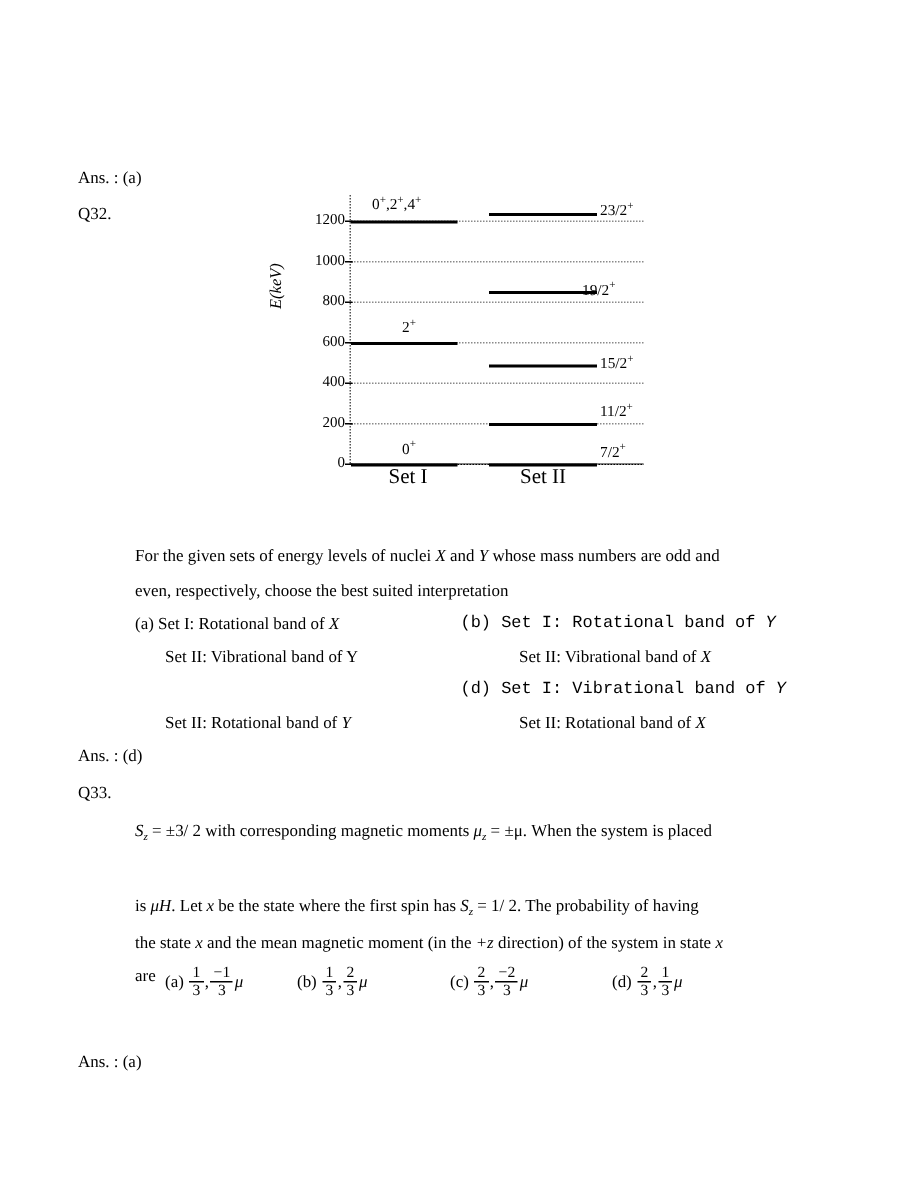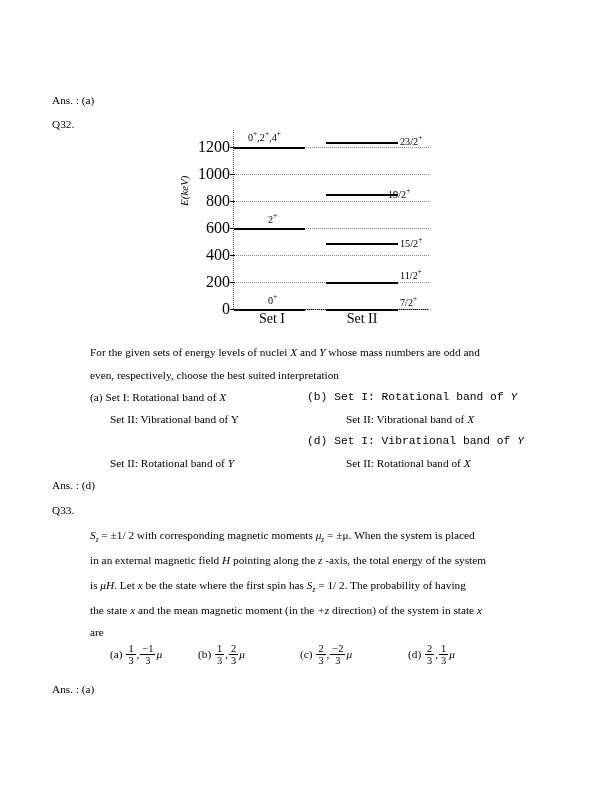--- a/index.html
+++ b/index.html
@@ -21,20 +21,21 @@
     width: 612px;
     height: 792px;
   }
 
   
   .line {
     position: absolute;
     font-size: 11.3px;
     line-height: 14px;
     white-space: nowrap;
+    margin-top: 19px;
   }
   .it { font-style: italic; }
   .sup {
     font-size: 7.4px;
     vertical-align: super;
     line-height: 0;
   }
   .sub {
     font-size: 7.4px;
     vertical-align: sub;
@@ -81,21 +82,21 @@
     position: absolute;
     left: 47px;
     top: 181px;
     width: 196px;
     height: 0;
     border-top: 1.3px solid #000;
   }
   .tick-label {
     position: absolute;
     right: 206px;
-    font-size: 16px;
+    font-size: 10px;
     text-align: right;
     white-space: nowrap;
     transform: translateY(-50%);
   }
   .gridline {
     position: absolute;
     left: 47px;
     width: 196px;
     height: 0;
     border-top: 1px dotted #8a8a8a;
@@ -237,23 +238,22 @@
   <div class="line opt-col-b" style="top:434px"><span>(d)</span> <span>Set I: Vibrational band of </span><span class="it">Y</span></div>
 
   <div class="line opt-second-a" style="top:456px"><span>Set II: Rotational band of </span><span class="it">Y</span></div>
   <div class="line opt-second-b" style="top:456px"><span>Set II: Rotational band of </span><span class="it">X</span></div>
 
   <div class="line ans" style="top:478px">Ans. : (d)</div>
 
   <div class="line qlabel" style="top:503px">Q33.</div>
 
 
-  <div class="line qbody" style="top:528px"><span class="it">S</span><span class="sub it">z</span><span> = ±1/ 2</span><span> with corresponding magnetic moments </span><span class="it">μ</span><span class="sub it">z</span><span> = ±μ</span><span>. When the system is placed</span></div>
-
-  <div class="line qbody" style="top:553px"><span>in an external magnetic field </span><span class="it">H</span><span> pointing along the </span><span class="it">z</span><span> -axis, the total energy of the system</span></div>
+  <div class="line qbody" style="top:528px"><span class="it">S</span><span class="sub it">z</span><span> = ±3/ 2</span><span> with corresponding magnetic moments </span><span class="it">μ</span><span class="sub it">z</span><span> = ±μ</span><span>. When the system is placed</span></div>
+
 
   <div class="line qbody" style="top:578px"><span>is </span><span class="it">μH</span><span>. Let </span><span class="it">x</span><span> be the state where the first spin has </span><span class="it">S</span><span class="sub it">z</span><span> = 1/ 2</span><span>. The probability of having</span></div>
 
   <div class="line qbody" style="top:603px"><span>the state </span><span class="it">x</span><span> and the mean magnetic moment (in the </span><span class="it">+z</span><span> direction) of the system in state </span><span class="it">x</span></div>
 
   <div class="line qbody" style="top:625px">are</div>
 
   <div class="q33opt" style="left:110px; top:643px"><span>(a)</span>&nbsp;<span class="frac"><span class="num">1</span><span class="den">3</span></span><span>,</span><span class="frac"><span class="num">−1</span><span class="den">3</span></span><span class="it">μ</span></div>
 
   <div class="q33opt" style="left:198px; top:643px"><span>(b)</span>&nbsp;<span class="frac"><span class="num">1</span><span class="den">3</span></span><span>,</span><span class="frac"><span class="num">2</span><span class="den">3</span></span><span class="it">μ</span></div>

